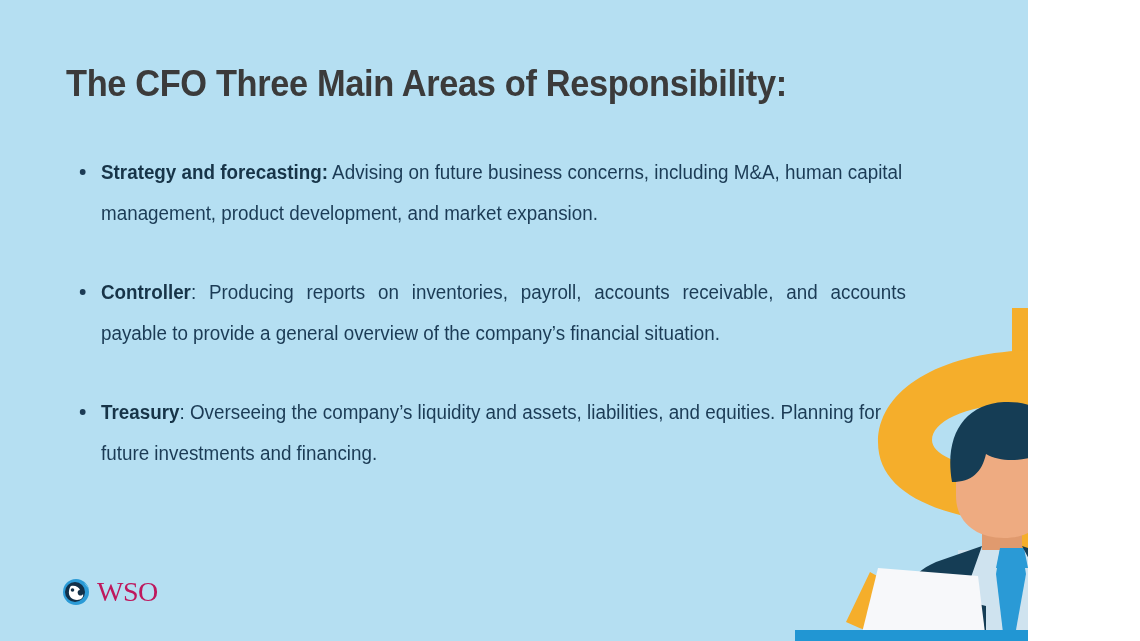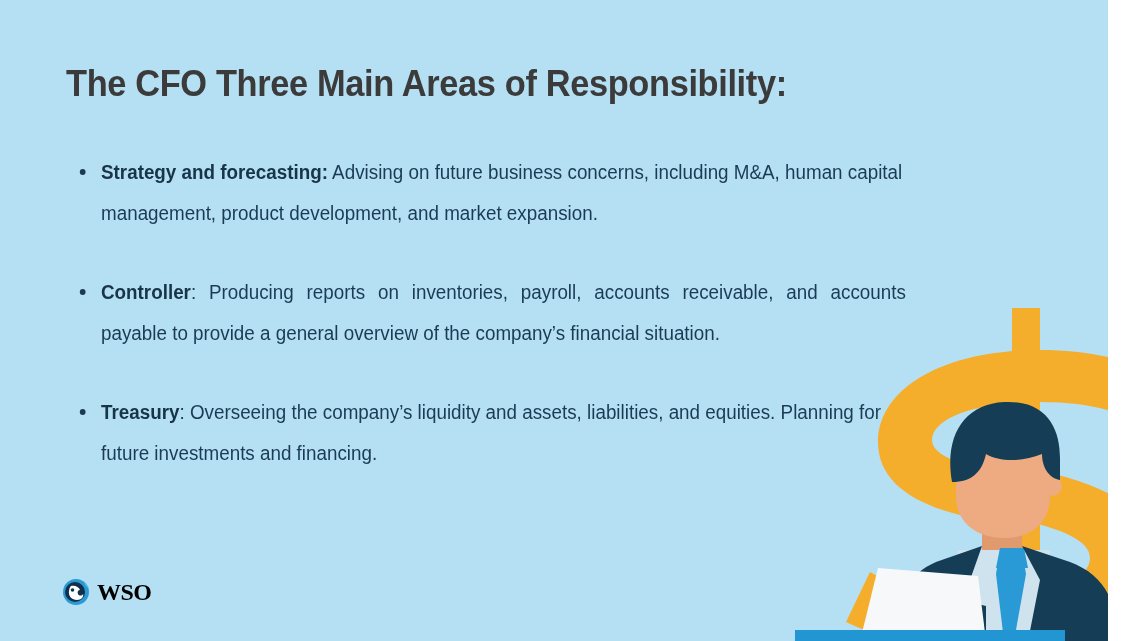--- a/index.html
+++ b/index.html
@@ -2,21 +2,21 @@
 <html><head>
 <meta charset="utf-8">
 <style>
   html, body {
     margin: 0;
     padding: 0;
     background: #ffffff;
   }
   #slide {
     position: relative;
-    width: 1108px;
+    width: 1028px;
     height: 641px;
     overflow: hidden;
     background: #b5dff2;
     font-family: "Liberation Sans", sans-serif;
     -webkit-font-smoothing: antialiased;
   }
 
   
   #title {
     position: absolute;
@@ -100,24 +100,24 @@
     align-items: center;
     gap: 7px;
   }
   #logo-mark {
     width: 28px;
     height: 28px;
     flex: 0 0 28px;
   }
   #logo-text {
     font-family: "Liberation Serif", serif;
-    font-weight: bold;
-    font-size: 24px;
+    font-weight: normal;
+    font-size: 28px;
     letter-spacing: -0.5px;
-    color: #000000;
+    color: #be185d;
     line-height: 26px;
   }
 </style>
 </head>
 <body>
 
 <div id="slide">
 
   <h1 id="title">The CFO Three Main Areas of Responsibility:</h1>
 

